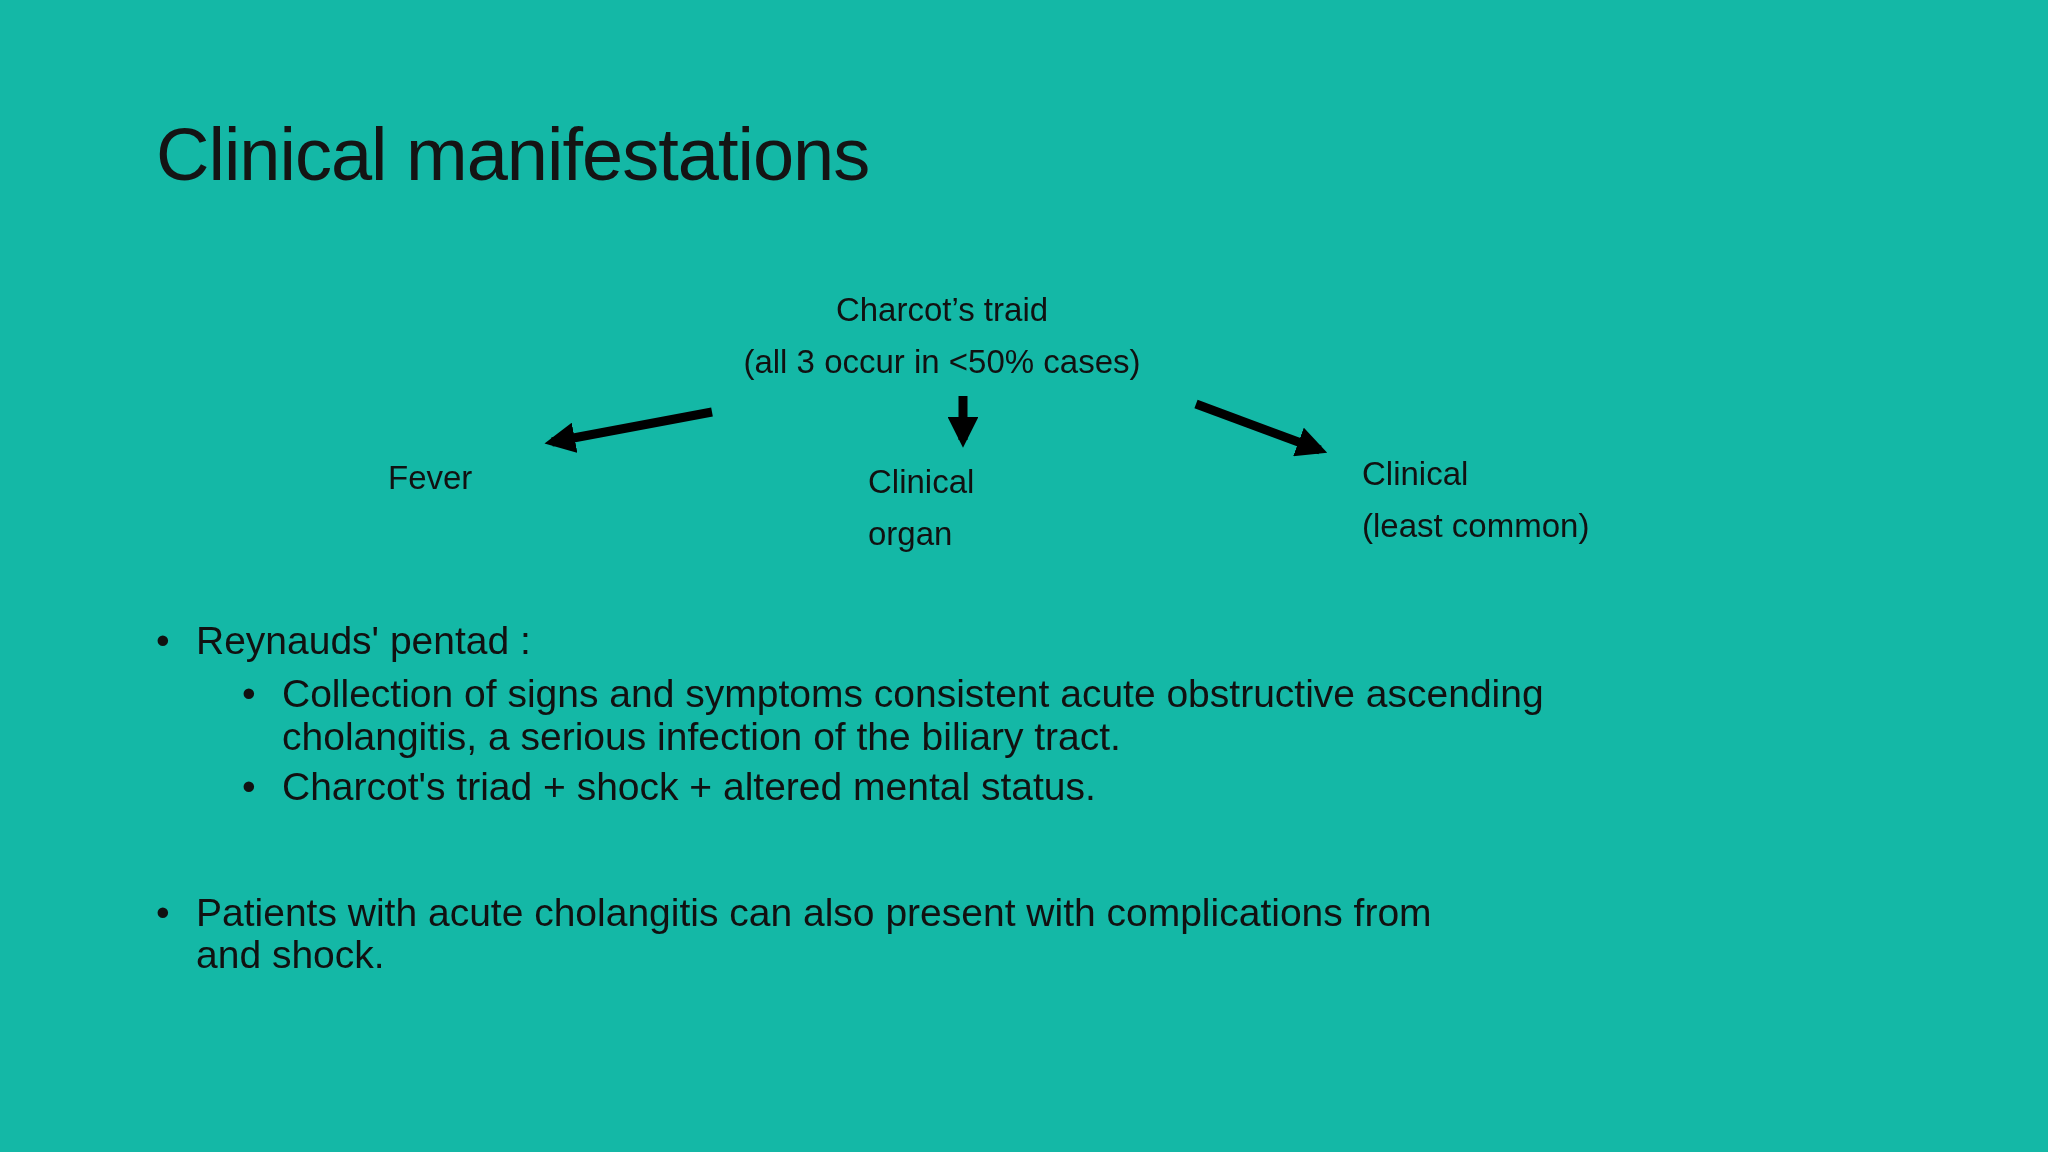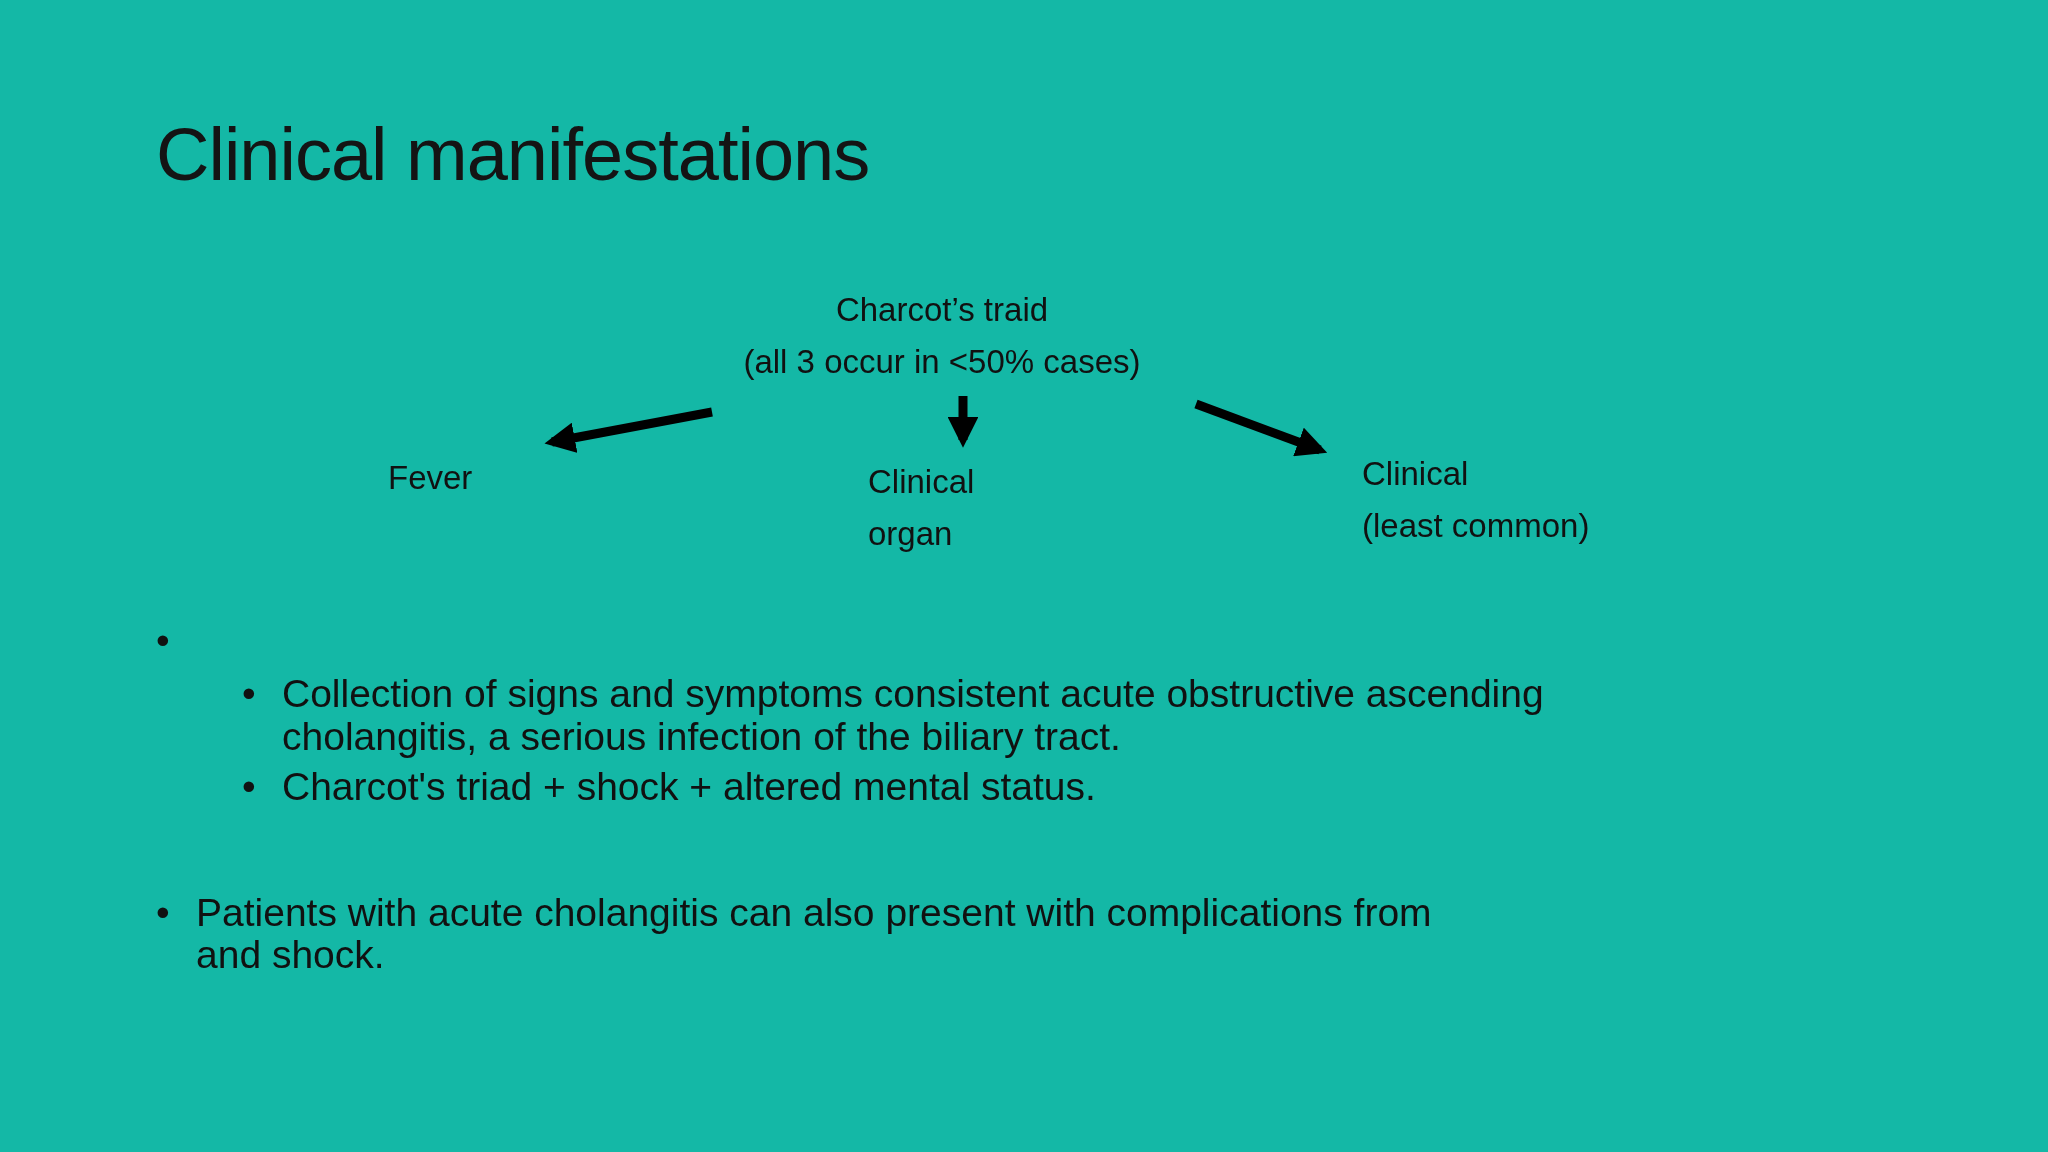--- a/index.html
+++ b/index.html
@@ -106,20 +106,23 @@
     <span class="diagram-line">organ</span>
   </div>
 
   <div class="diagram-node node-jaundice">
     <span class="diagram-line">Clinical</span>
     <span class="diagram-line">(least common)</span>
   </div>
 
   <div class="li li-pentad">
     <span class="glyph">•</span>
+    <div class="txt">
+      <span class="line">Reynauds' pentad :</span>
+    </div>
   </div>
 
   <div class="li li-pentad-sub1">
     <span class="glyph">•</span>
     <div class="txt">
       <span class="line">Collection of signs and symptoms consistent acute obstructive ascending</span>
       <span class="line">cholangitis, a serious infection of the biliary tract.</span>
     </div>
   </div>
 

